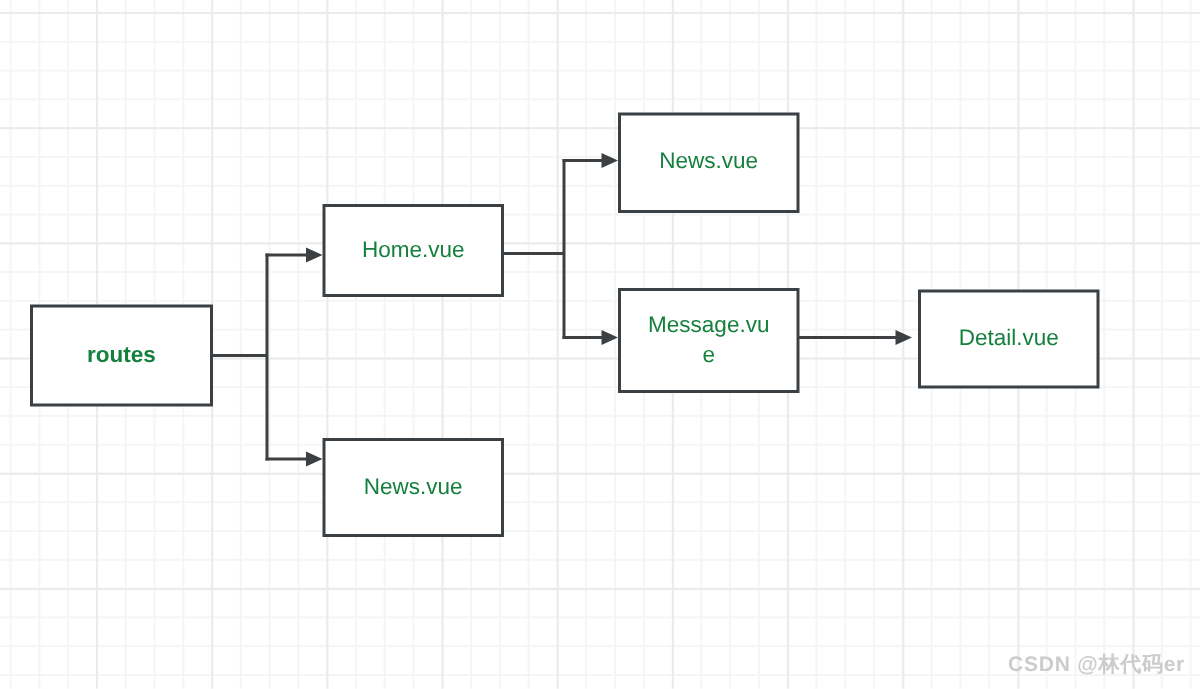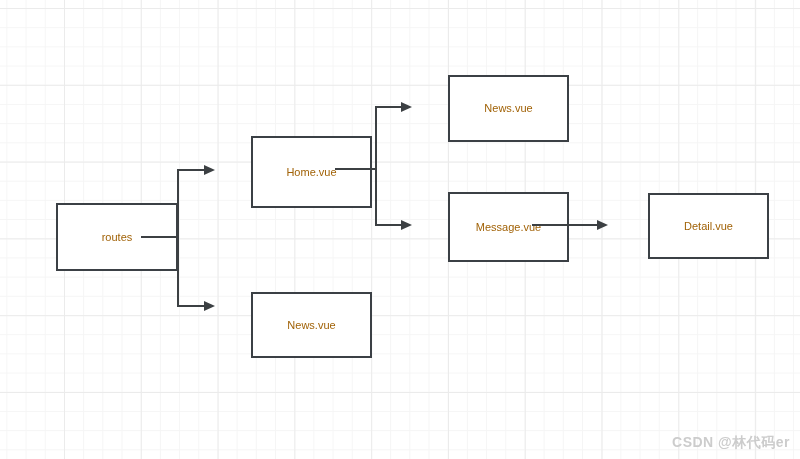--- a/index.html
+++ b/index.html
@@ -24,27 +24,26 @@
   }
   .node {
     position: absolute;
     box-sizing: border-box;
     border: 2px solid #3b4045;
     background: #ffffff;
     display: flex;
     align-items: center;
     justify-content: center;
     text-align: center;
-    font-size: 11px;
-    color: #a16207;
+    font-size: 15px;
+    color: #15803d;
     line-height: 1.35;
-    margin-left: 36px;
   }
-  .node-routes  { left: 20px;  top: 203px; width: 122px; height: 68px; }
-  .node-home    { left: 215px; top: 136px; width: 121px; height: 72px; }
+  .node-routes  { left: 20px;  top: 203px; width: 122px; height: 68px; font-weight: bold; }
+  .node-home    { left: 215px; top: 136px; width: 121px; height: 62px; }
   .node-about   { left: 215px; top: 292px; width: 121px; height: 66px; }
   .node-news    { left: 412px; top: 75px;  width: 121px; height: 67px; }
   .node-message { left: 412px; top: 192px; width: 121px; height: 70px; justify-content: center; }
   .node-detail  { left: 612px; top: 193px; width: 121px; height: 66px; }
   .wrap-force {
     display: inline-block;
     max-width: 84px;
     word-break: break-all;
   }
   .h-line, .v-line {

